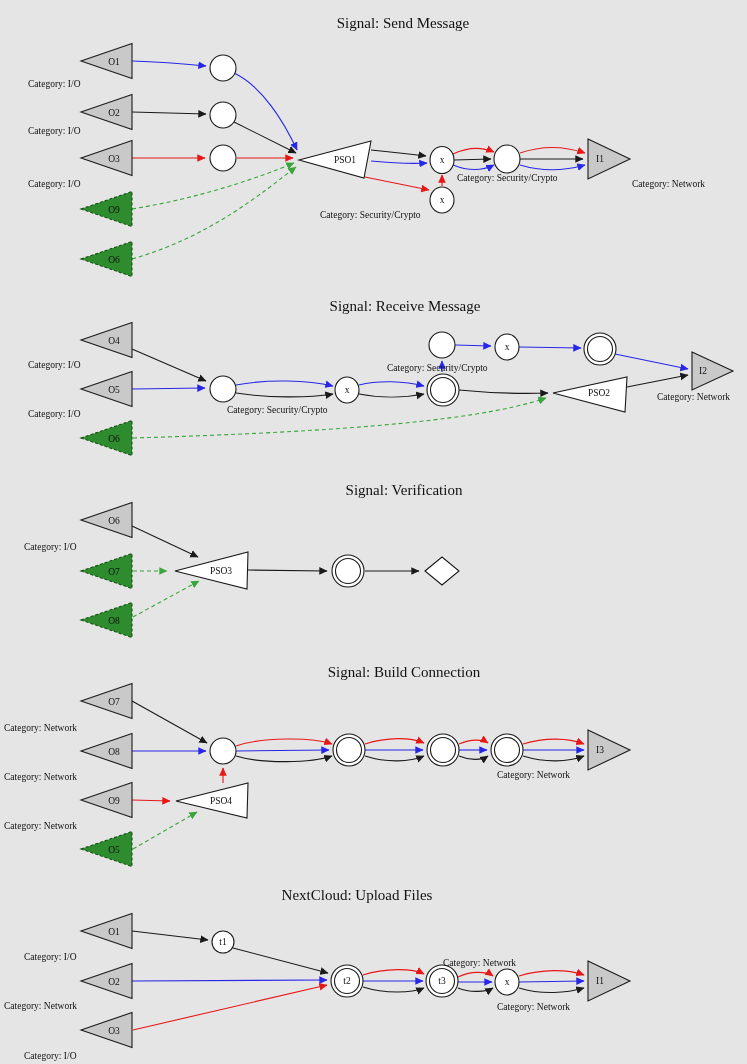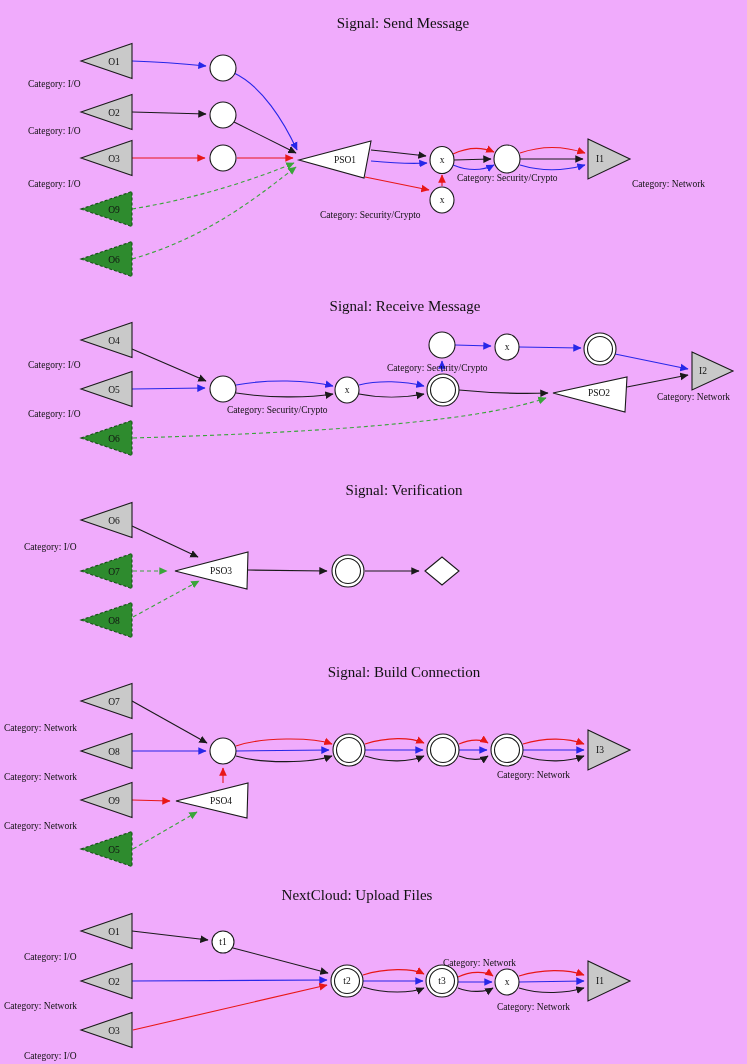--- a/index.html
+++ b/index.html
@@ -1,16 +1,16 @@
 <!DOCTYPE html>
 <html><head>
 <meta charset="utf-8">
 <style>
   html,body{margin:0;padding:0;background:#ffffff;}
-  .stage{width:747px;height:1064px;position:relative;background:#f0abfc;}
+  .stage{width:747px;height:1064px;position:relative;background:#e5e5e5;}
   svg text{font-family:"Liberation Serif", serif; fill:#111;}
   .title{font-size:15px; text-anchor:middle;}
   .nlabel{font-size:9.5px; text-anchor:middle;}
   .cat{font-size:9.5px; text-anchor:start;}
   .node{fill:#ffffff;}
   .edge{fill:none;stroke-width:1.1;}
   .dashed{stroke-dasharray:4,3;}
   .tri-dash{stroke-dasharray:3,2;}
   polygon,ellipse,circle,path{stroke-width:1.1;}
 </style>

